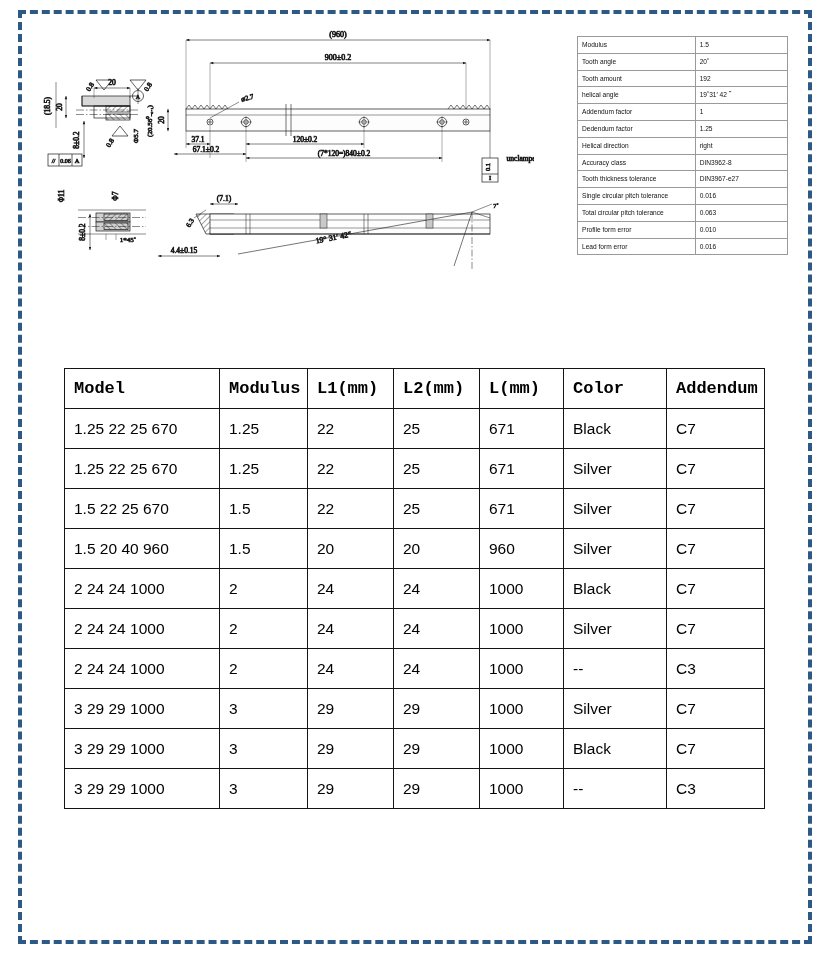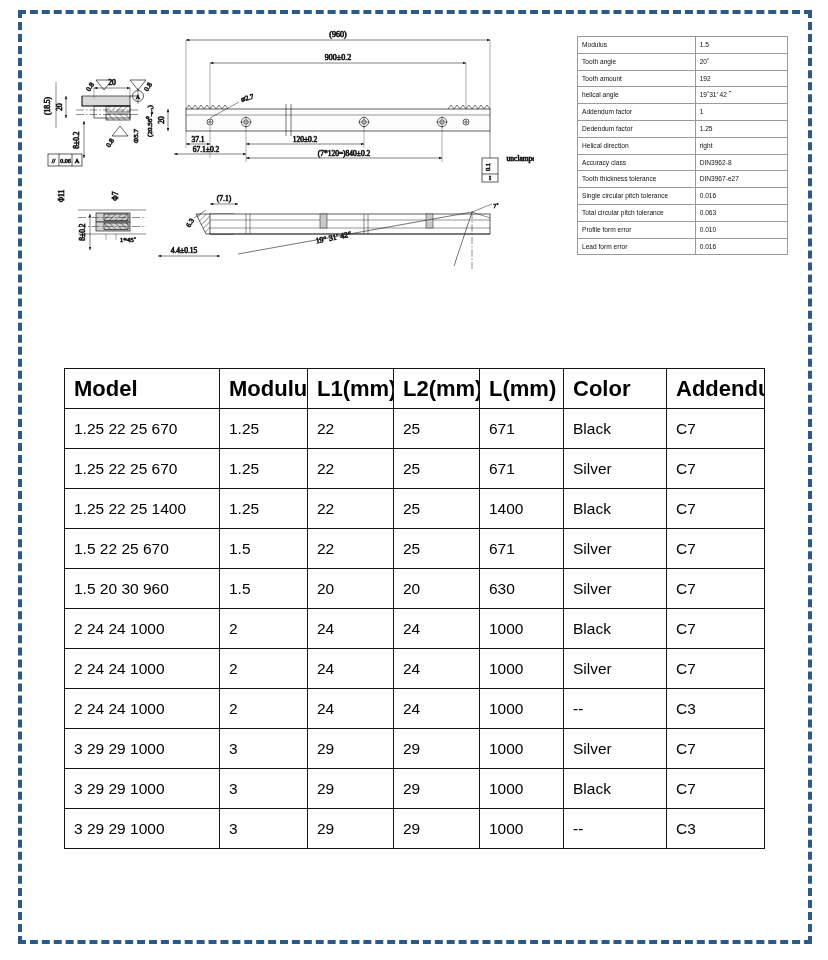--- a/index.html
+++ b/index.html
@@ -70,21 +70,22 @@
     padding: 0 9px;
     text-align: left;
     vertical-align: middle;
     font-size: 15.5px;
     font-weight: normal;
     white-space: nowrap;
     overflow: hidden;
   }
   table.models th {
     font-weight: bold;
-    font-size: 22px;
+    font-size: 17px;
+    font-family: Liberation Mono, monospace;
   }
   col.c-model   { width: 155px; }
   col.c-mod     { width: 88px; }
   col.c-l1      { width: 86px; }
   col.c-l2      { width: 86px; }
   col.c-l       { width: 84px; }
   col.c-color   { width: 103px; }
   col.c-acc     { width: 98px; }
 
   
@@ -410,43 +411,34 @@
         <tr>
           <td>1.25 22 25 670</td>
           <td>1.25</td>
           <td>22</td>
           <td>25</td>
           <td>671</td>
           <td>Silver</td>
           <td>C7</td>
         </tr>
         <tr>
-          <td>1.25 22 25 1400</td>
-          <td>1.25</td>
-          <td>22</td>
-          <td>25</td>
-          <td>1400</td>
-          <td>Black</td>
-          <td>C7</td>
-        </tr>
-        <tr>
           <td>1.5 22 25 670</td>
           <td>1.5</td>
           <td>22</td>
           <td>25</td>
           <td>671</td>
           <td>Silver</td>
           <td>C7</td>
         </tr>
         <tr>
-          <td>1.5 20 30 960</td>
+          <td>1.5 20 40 960</td>
           <td>1.5</td>
           <td>20</td>
           <td>20</td>
-          <td>630</td>
+          <td>960</td>
           <td>Silver</td>
           <td>C7</td>
         </tr>
         <tr>
           <td>2 24 24 1000</td>
           <td>2</td>
           <td>24</td>
           <td>24</td>
           <td>1000</td>
           <td>Black</td>

